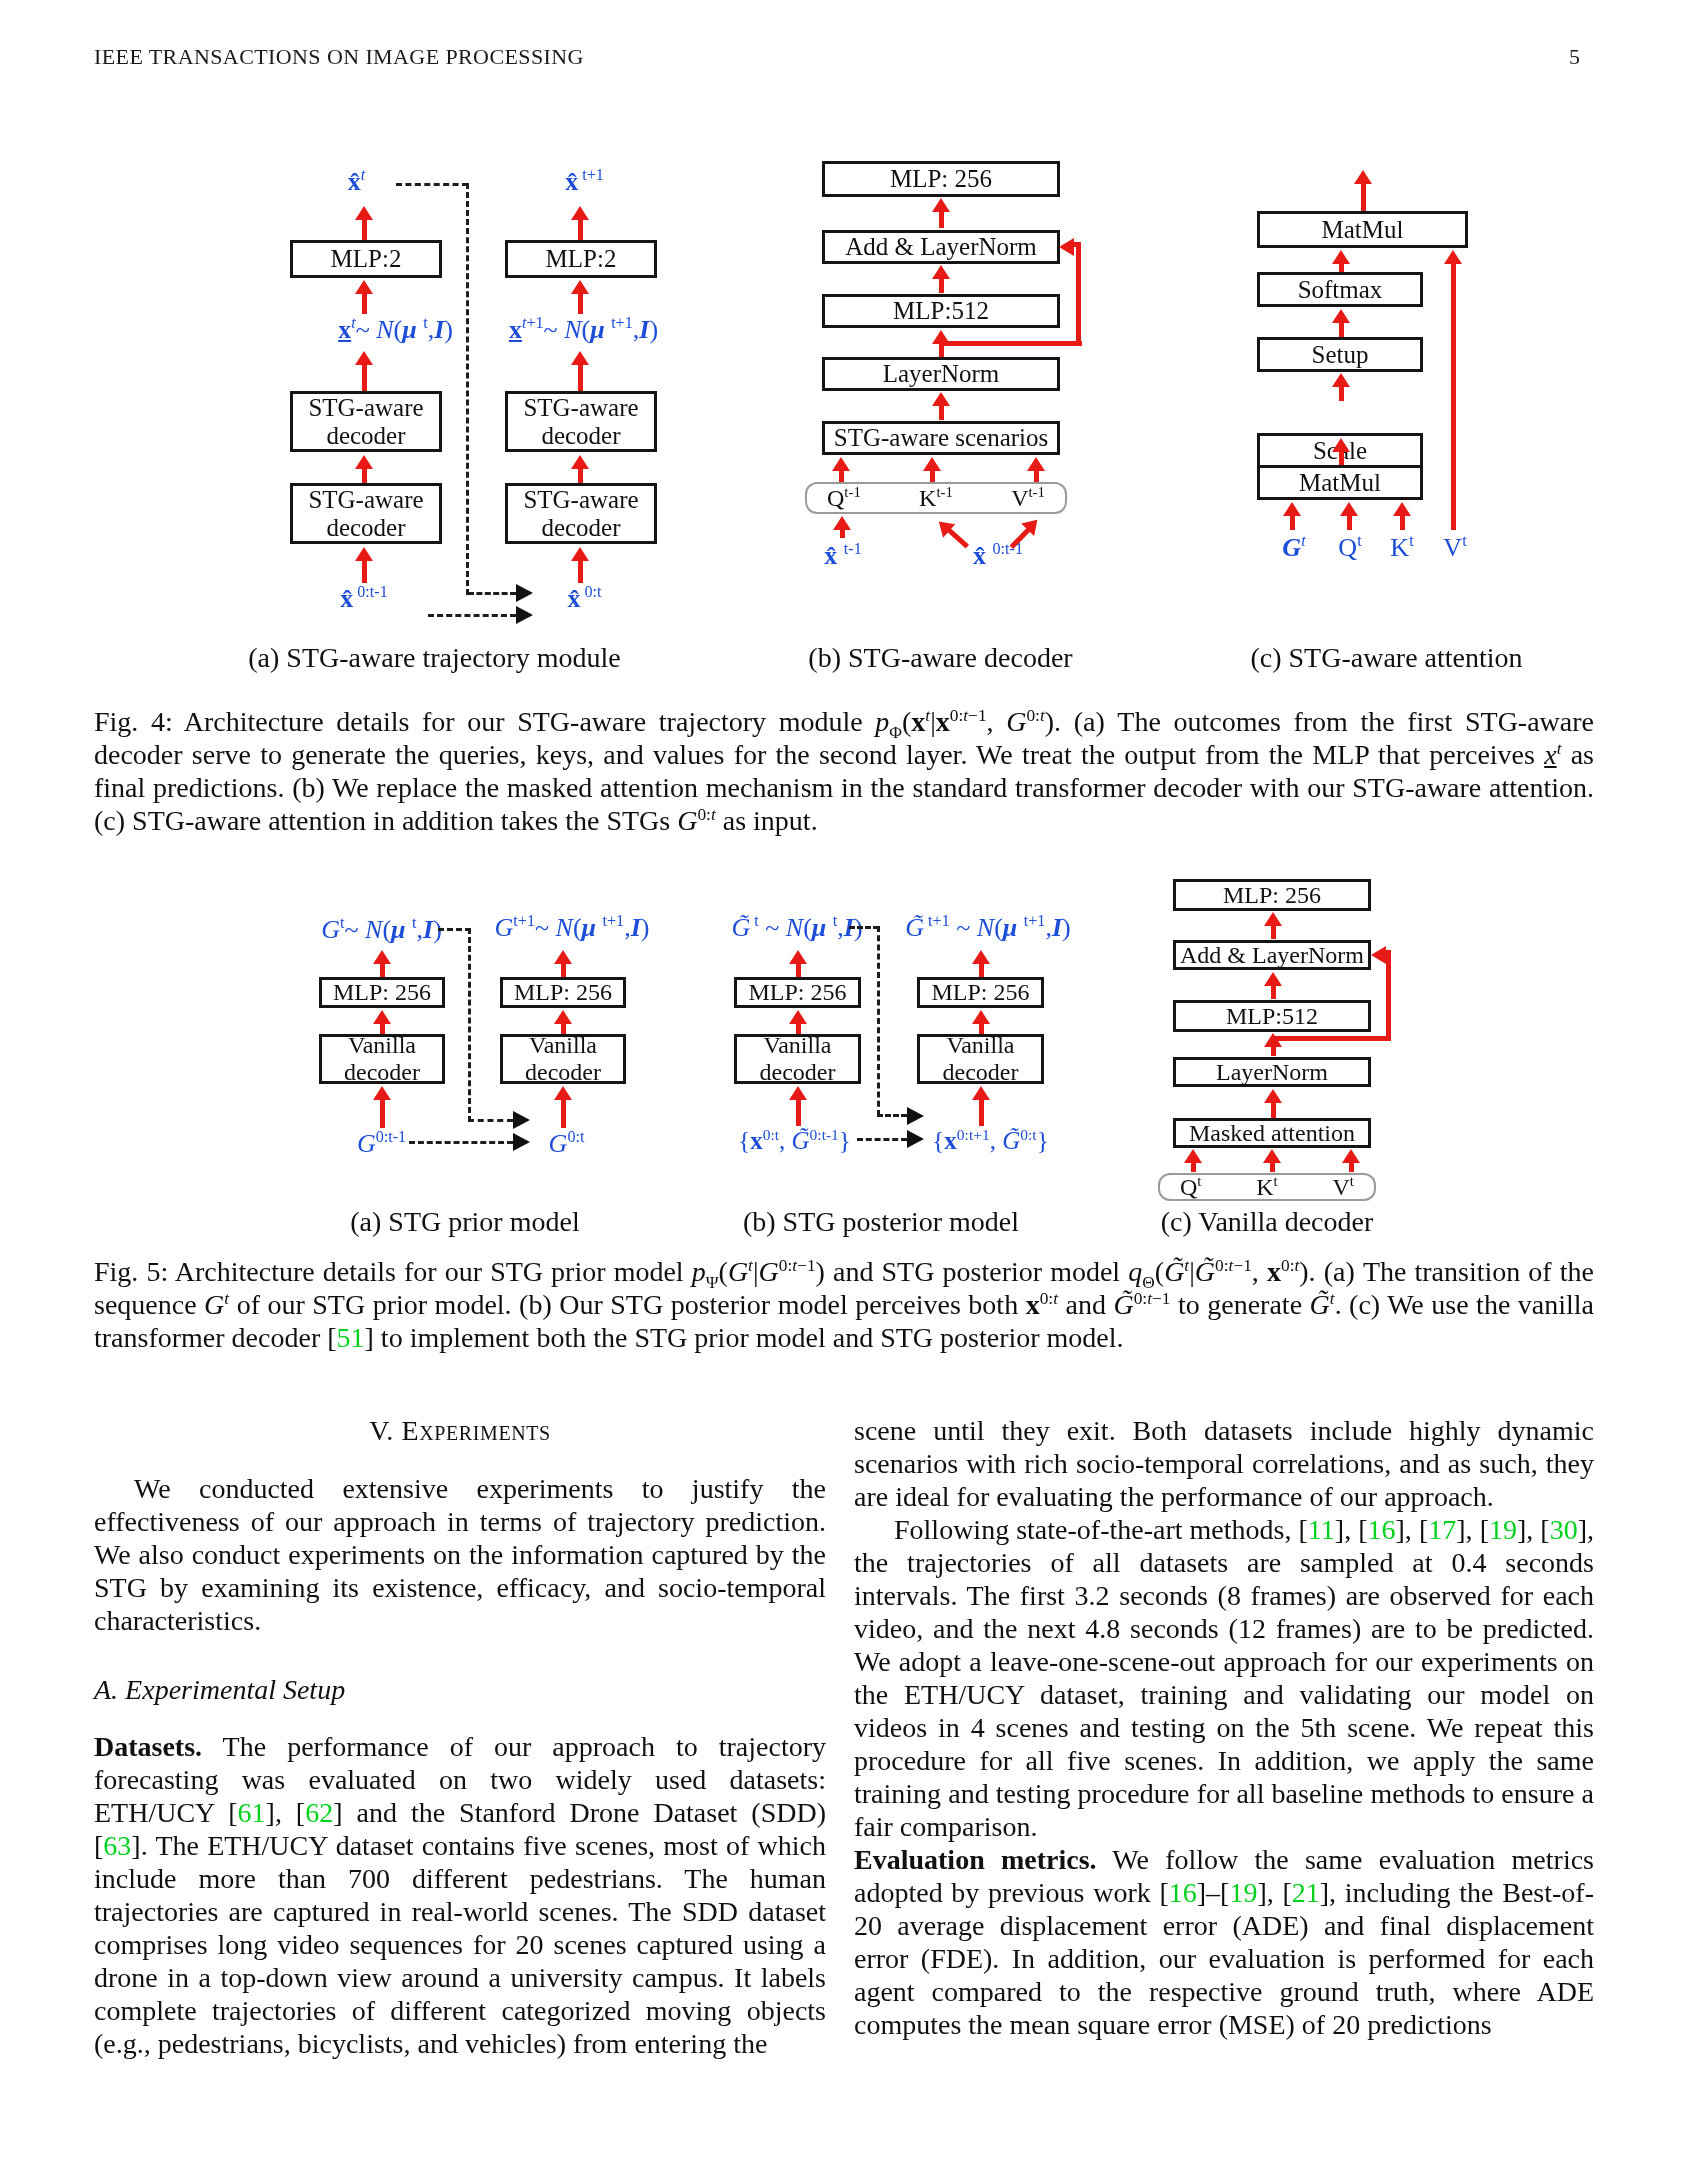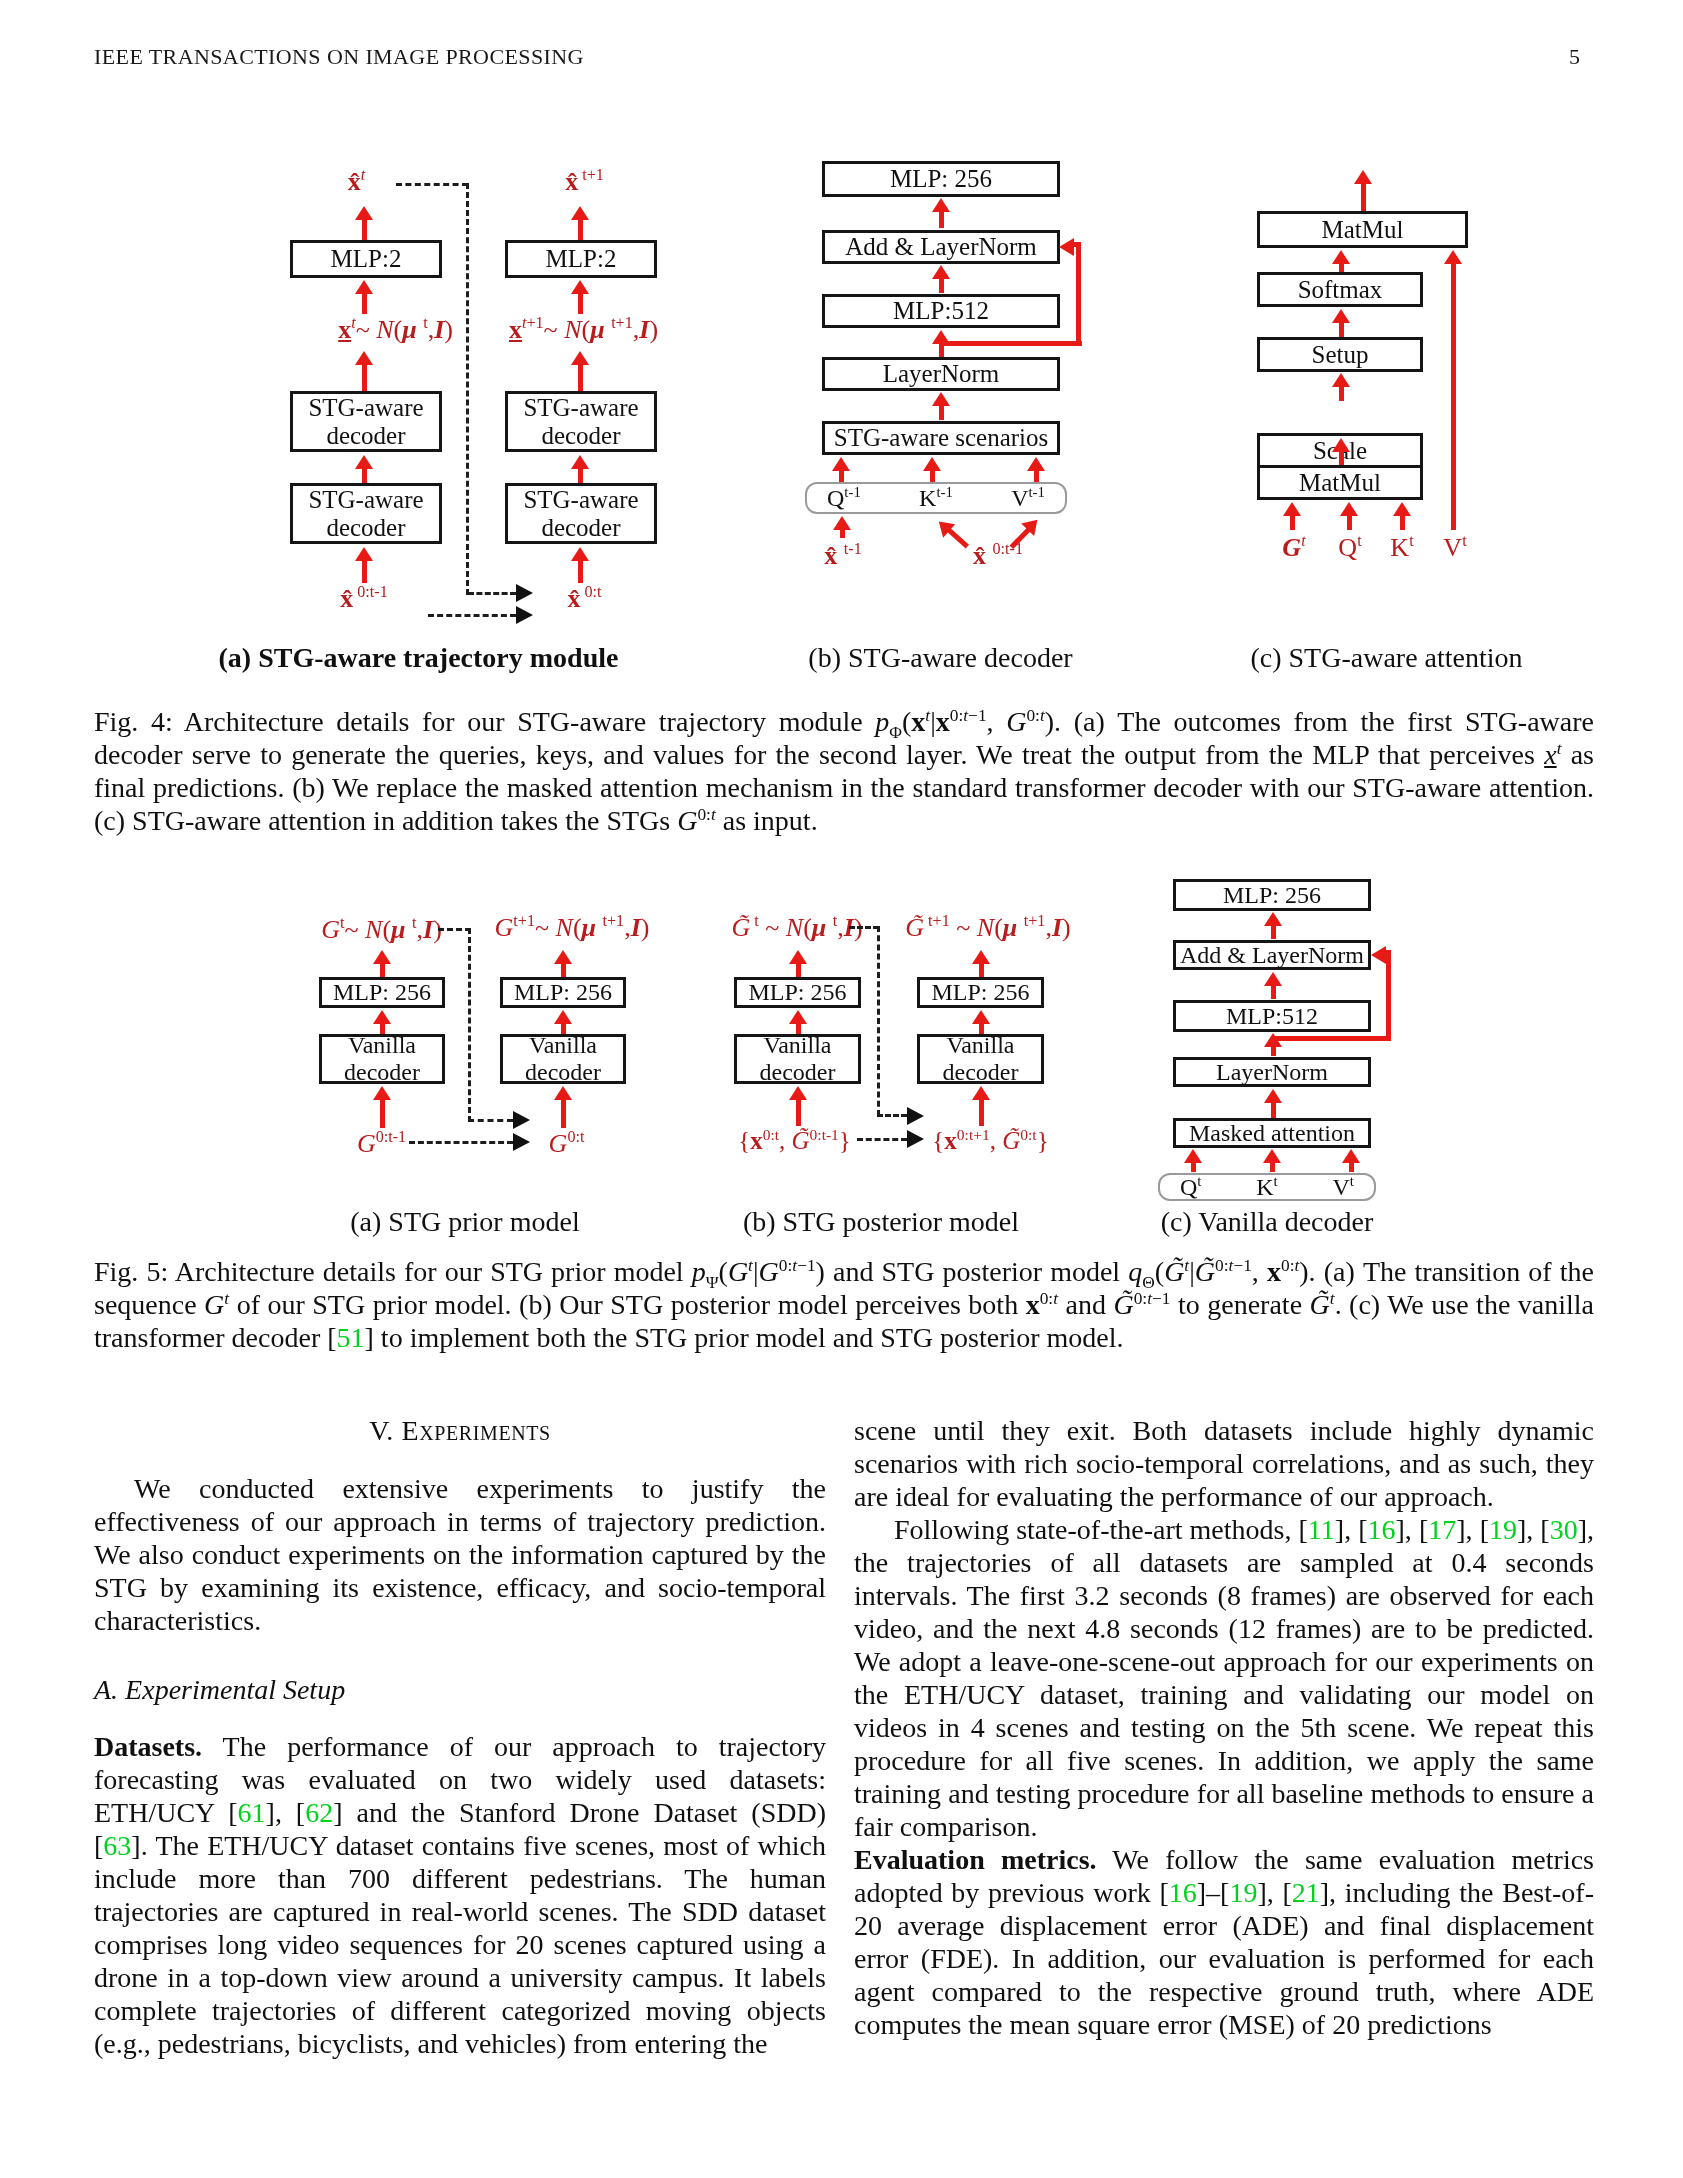--- a/index.html
+++ b/index.html
@@ -17,21 +17,21 @@
   
   .figzone{position:absolute;left:0;width:1683px;}
   
   .bx{position:absolute;border:3px solid #151515;background:#fff;display:flex;align-items:center;
       justify-content:center;text-align:center;font-size:25px;line-height:1.12;color:#111;
       white-space:pre-line;box-sizing:border-box;}
   .bx.rnd{border:2px solid #9a9a9a;border-radius:12px;display:flex;}
   .qkvrow{display:flex;width:100%;justify-content:space-between;padding:0 20px;box-sizing:border-box;}
   .qkvrow span{font-size:24px;}
   
-  .lbl{position:absolute;font-size:26px;text-align:center;color:#b91c1c;line-height:1.05;}
+  .lbl{position:absolute;font-size:26px;text-align:center;color:#1d4ed8;line-height:1.05;}
   .lbl b{font-weight:bold;}
   sup{font-size:.62em;line-height:0;}
   sub{font-size:.62em;line-height:0;}
   
   .va{position:absolute;width:18px;}
   .va::before{content:"";position:absolute;left:7px;top:11px;bottom:0;width:5px;background:var(--red);}
   .va::after{content:"";position:absolute;left:0;top:0;width:0;height:0;
              border-left:9px solid transparent;border-right:9px solid transparent;
              border-bottom:14px solid var(--red);}
   
@@ -103,21 +103,21 @@
       <div class="va" style="left:355px;top:433px;height:36px;"></div>
       <div class="va" style="left:571px;top:433px;height:36px;"></div>
       <div class="lbl" style="left:285px;top:471px;width:158px;"><b>x̂</b><sup> 0:t-1</sup></div>
       <div class="lbl" style="left:525px;top:471px;width:119px;"><b>x̂</b><sup> 0:t</sup></div>
 
       <div class="dashh" style="left:468px;top:478px;width:48px;"></div>
       <div class="dh" style="left:516px;top:470px;"></div>
       <div class="dashh" style="left:428px;top:500px;width:88px;"></div>
       <div class="dh" style="left:516px;top:492px;"></div>
 
-      <div class="pcap" style="left:171px;top:528px;width:495px;font-weight:bold;">(a)  STG-aware trajectory module</div>
+      <div class="pcap" style="left:187px;top:528px;width:495px;">(a)  STG-aware trajectory module</div>
     </div>
 
     <div>
       <div class="bx" style="left:822px;top:47px;width:238px;height:36px;">MLP: 256</div>
       <div class="va" style="left:932px;top:84px;height:30px;"></div>
       <div class="bx" style="left:822px;top:116px;width:238px;height:34px;">Add &amp; LayerNorm</div>
       <div class="va" style="left:932px;top:151px;height:28px;"></div>
       <div class="bx" style="left:822px;top:180px;width:238px;height:34px;">MLP:512</div>
       <div class="va" style="left:932px;top:216px;height:27px;"></div>
       <div class="bx" style="left:822px;top:243px;width:238px;height:34px;">LayerNorm</div>

